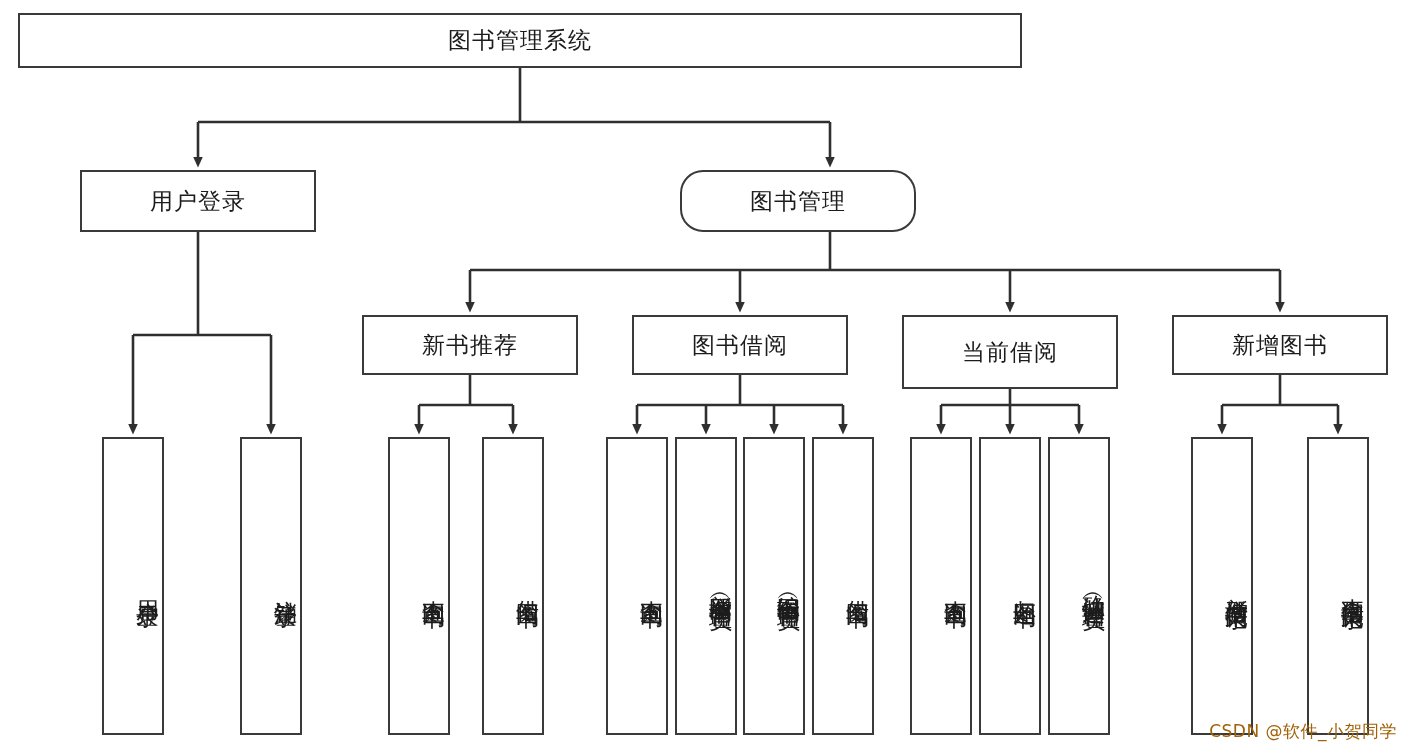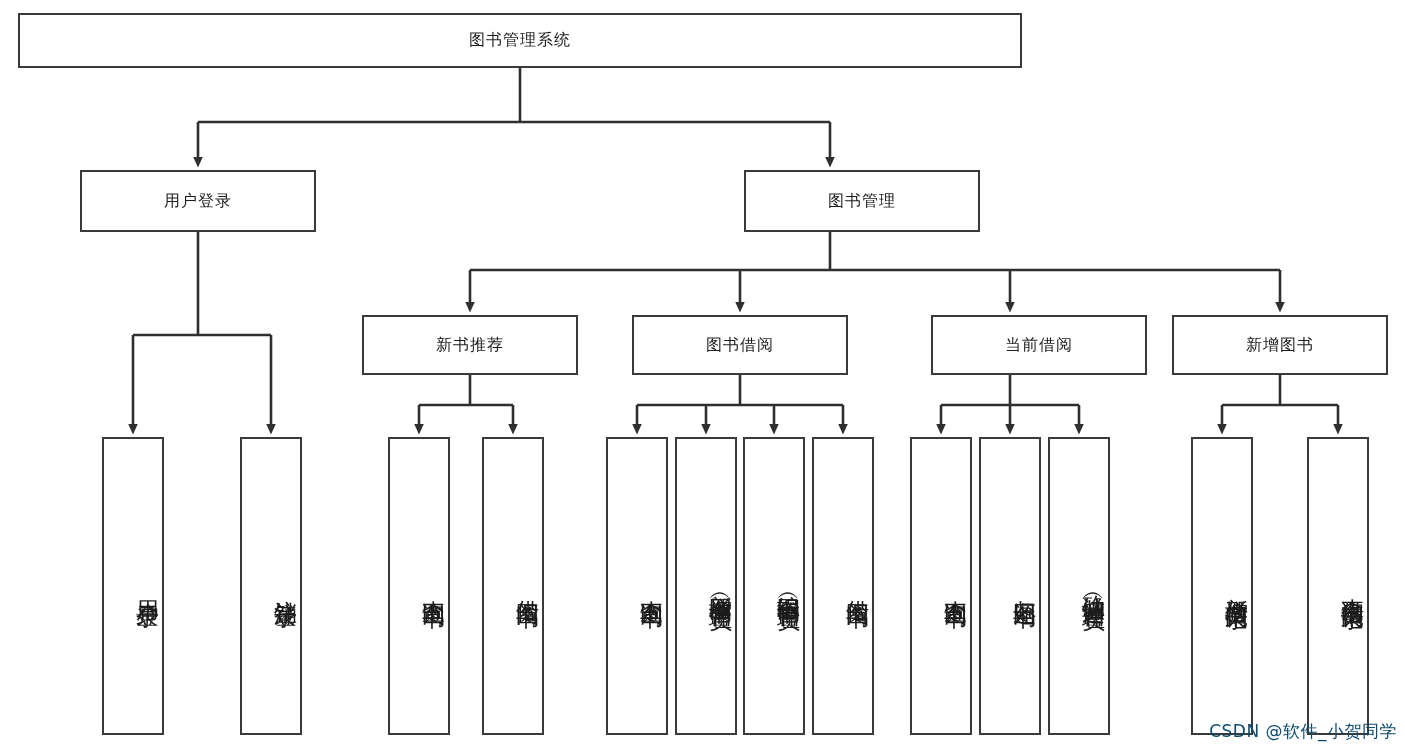--- a/index.html
+++ b/index.html
@@ -3,28 +3,28 @@
 <meta charset="utf-8">
 <style>
   html,body{margin:0;padding:0;background:#ffffff;}
   body{width:1405px;height:747px;overflow:hidden;
        font-family:"DejaVu Sans","Liberation Sans",sans-serif;}
   #stage{position:relative;width:1405px;height:747px;background:#fff;}
   svg#wires{position:absolute;left:0;top:0;width:1405px;height:747px;}
   .node{position:absolute;box-sizing:border-box;background:#ffffff;
         border:2.5px solid #3a3a3a;display:flex;align-items:center;
         justify-content:center;color:#1c1c1c;}
-  .node.h{font-size:16px;letter-spacing:1px;}
+  .node.h{font-size:23px;letter-spacing:1px;}
   .node.v{writing-mode:vertical-rl;text-orientation:upright;
           font-size:23px;line-height:1.22;letter-spacing:2px;
           padding:14px 0;align-items:flex-start;justify-content:center;}
   .node.v span{writing-mode:vertical-rl;text-orientation:upright;
                display:block;text-align:left;}
   #watermark{position:absolute;right:8px;bottom:4px;font-size:17px;
-             color:#0c4a6e;letter-spacing:0.5px;white-space:nowrap;
+             color:#a16207;letter-spacing:0.5px;white-space:nowrap;
              pointer-events:none;}
 </style>
 </head>
 <body>
 
 <div id="stage">
 
   <svg id="wires" viewBox="0 0 1405 747" xmlns="http://www.w3.org/2000/svg">
     <defs>
       <marker id="arw" markerWidth="12" markerHeight="12" refX="1.5" refY="5" orient="auto" markerUnits="userSpaceOnUse">
@@ -75,31 +75,31 @@
     </g>
   </svg>
 
   <div class="node h" style="left:18px;top:13px;width:1004px;height:55px;">
     <span>图书管理系统</span>
   </div>
 
   <div class="node h" style="left:80px;top:170px;width:236px;height:62px;">
     <span>用户登录</span>
   </div>
-  <div class="node h" style="left:744px;top:170px;width:236px;height:62px;">
+  <div class="node h" style="left:680px;top:170px;width:236px;height:62px;border-radius:23px;">
     <span>图书管理</span>
   </div>
 
   <div class="node h" style="left:362px;top:315px;width:216px;height:60px;">
     <span>新书推荐</span>
   </div>
   <div class="node h" style="left:632px;top:315px;width:216px;height:60px;text-align:center;">
     <span>图书借阅</span>
   </div>
-  <div class="node h" style="left:902px;top:315px;width:216px;height:60px;margin-left:29px;">
+  <div class="node h" style="left:902px;top:315px;width:216px;height:74px;">
     <span>当前借阅</span>
   </div>
   <div class="node h" style="left:1172px;top:315px;width:216px;height:60px;">
     <span>新增图书</span>
   </div>
 
   <div class="node v" style="left:102px;top:437px;width:62px;height:298px;">
     <span>用户登录</span>
   </div>
   <div class="node v" style="left:240px;top:437px;width:62px;height:298px;">

